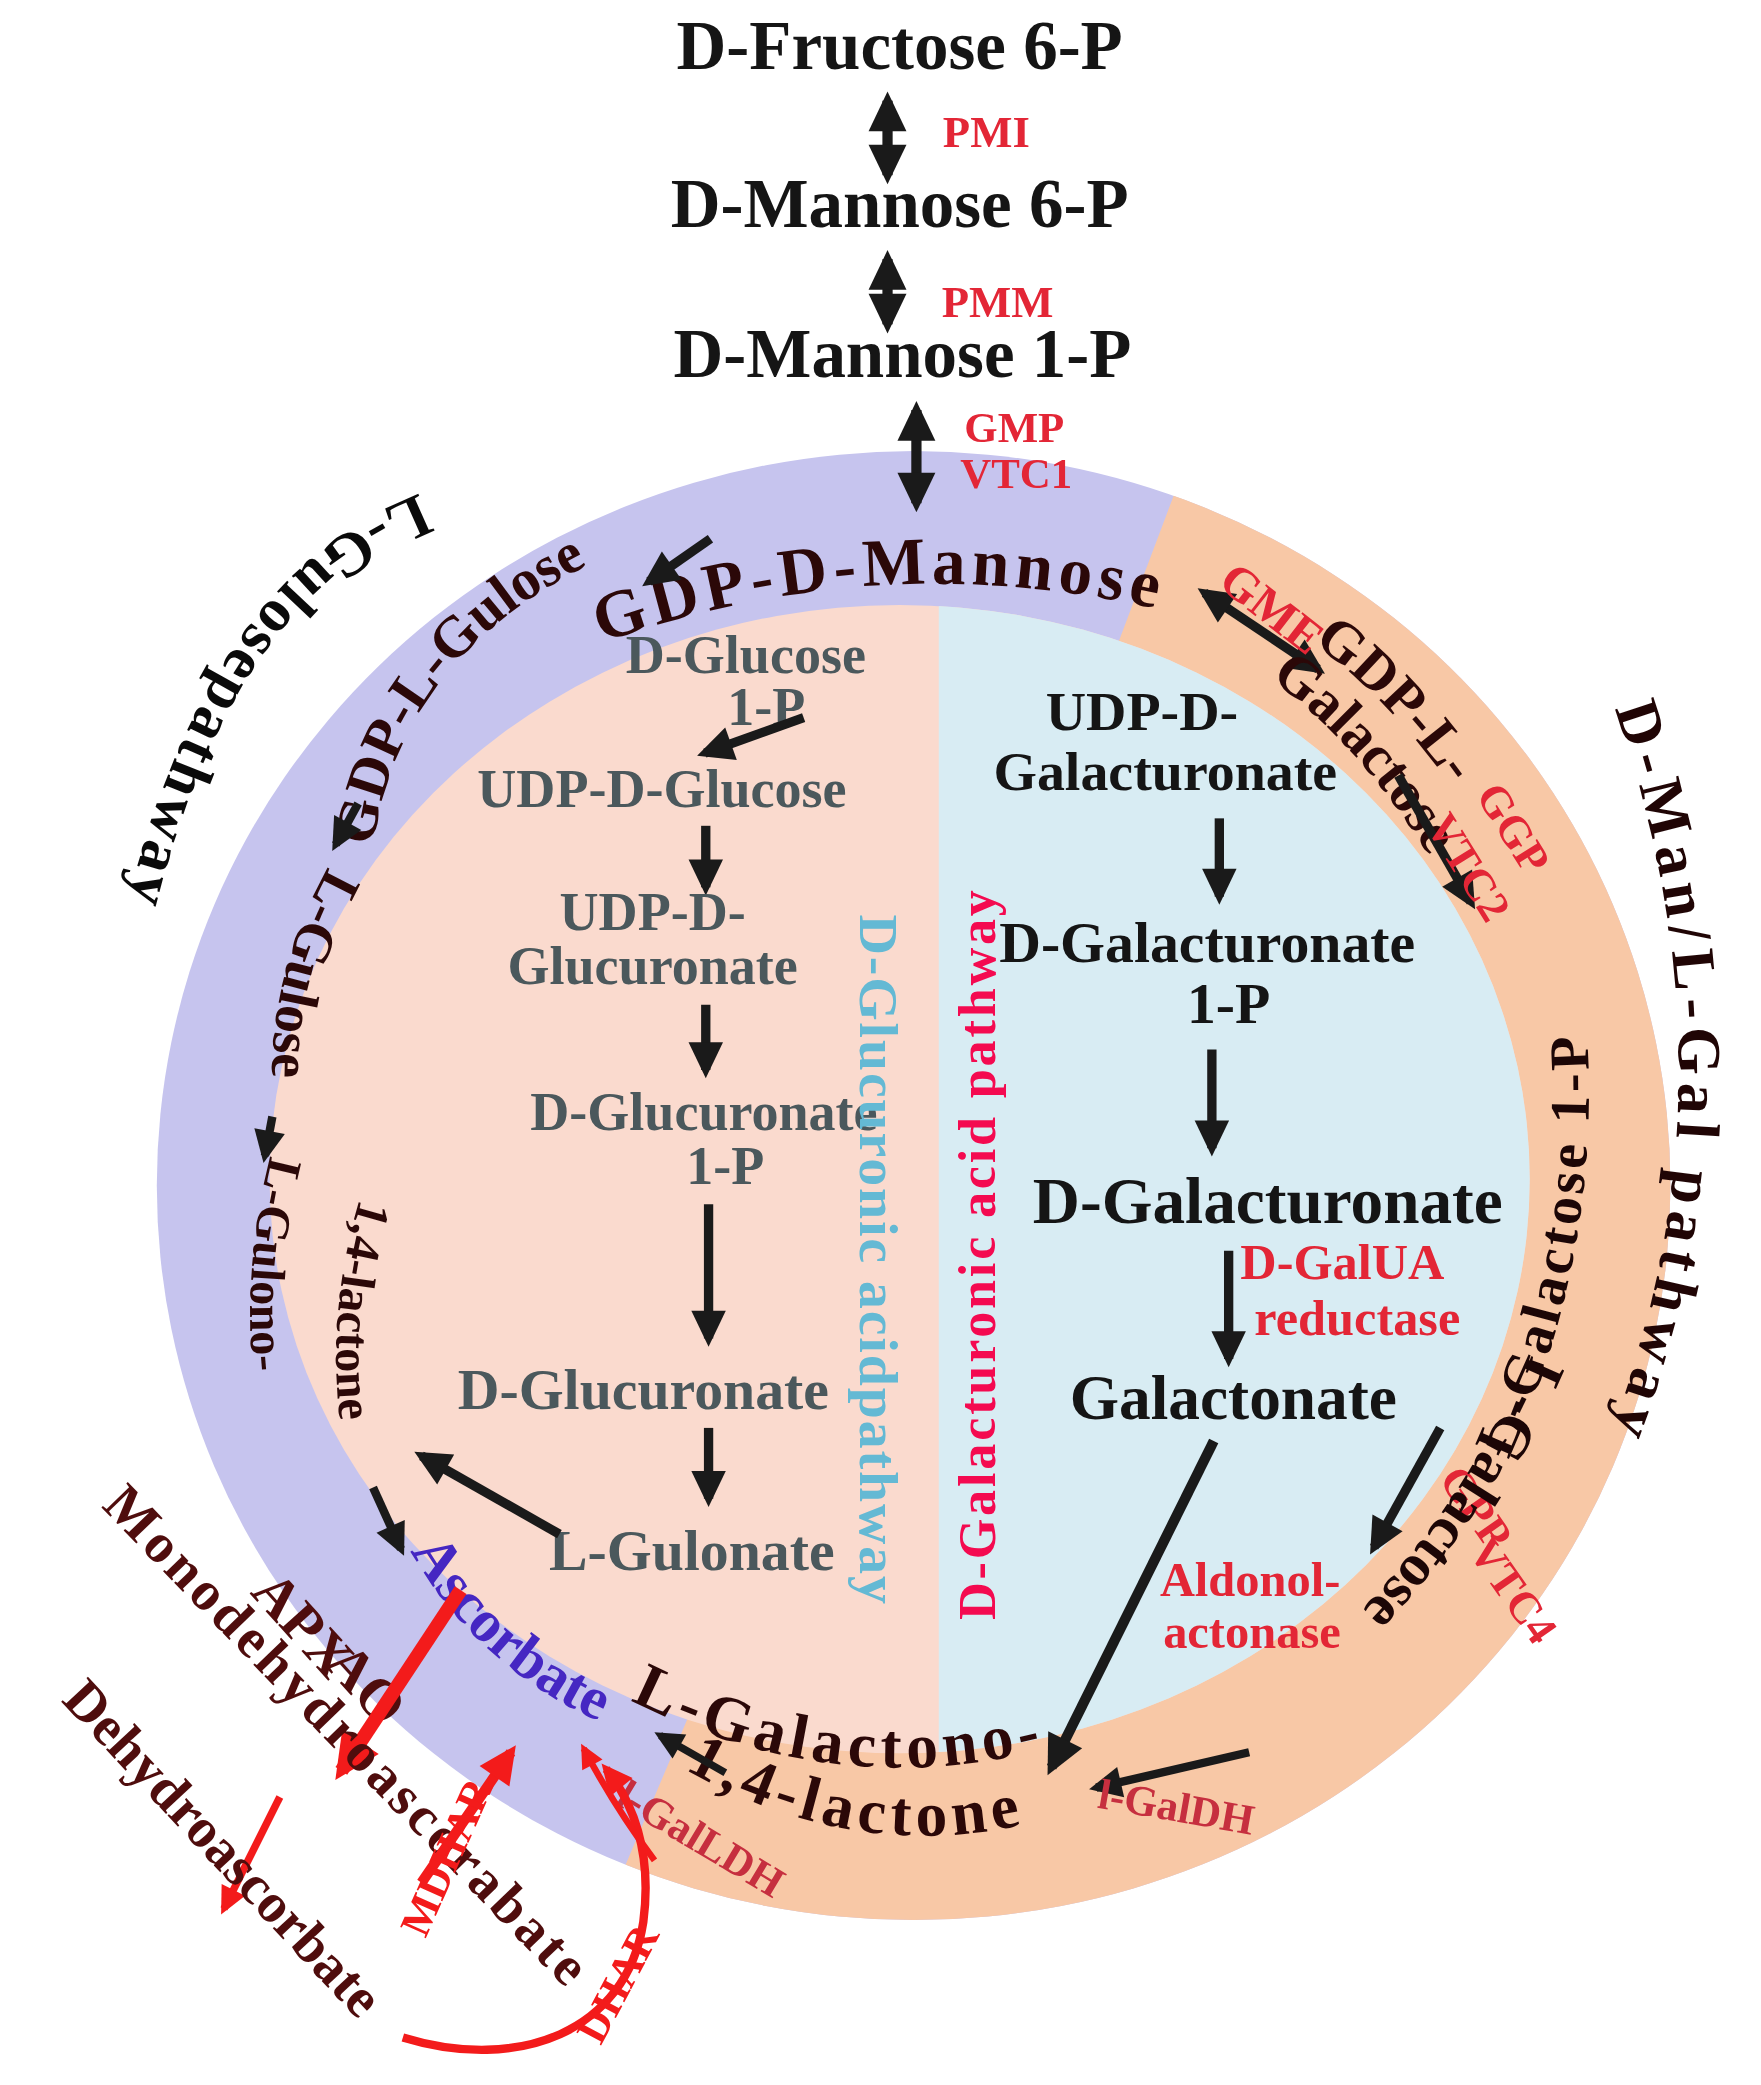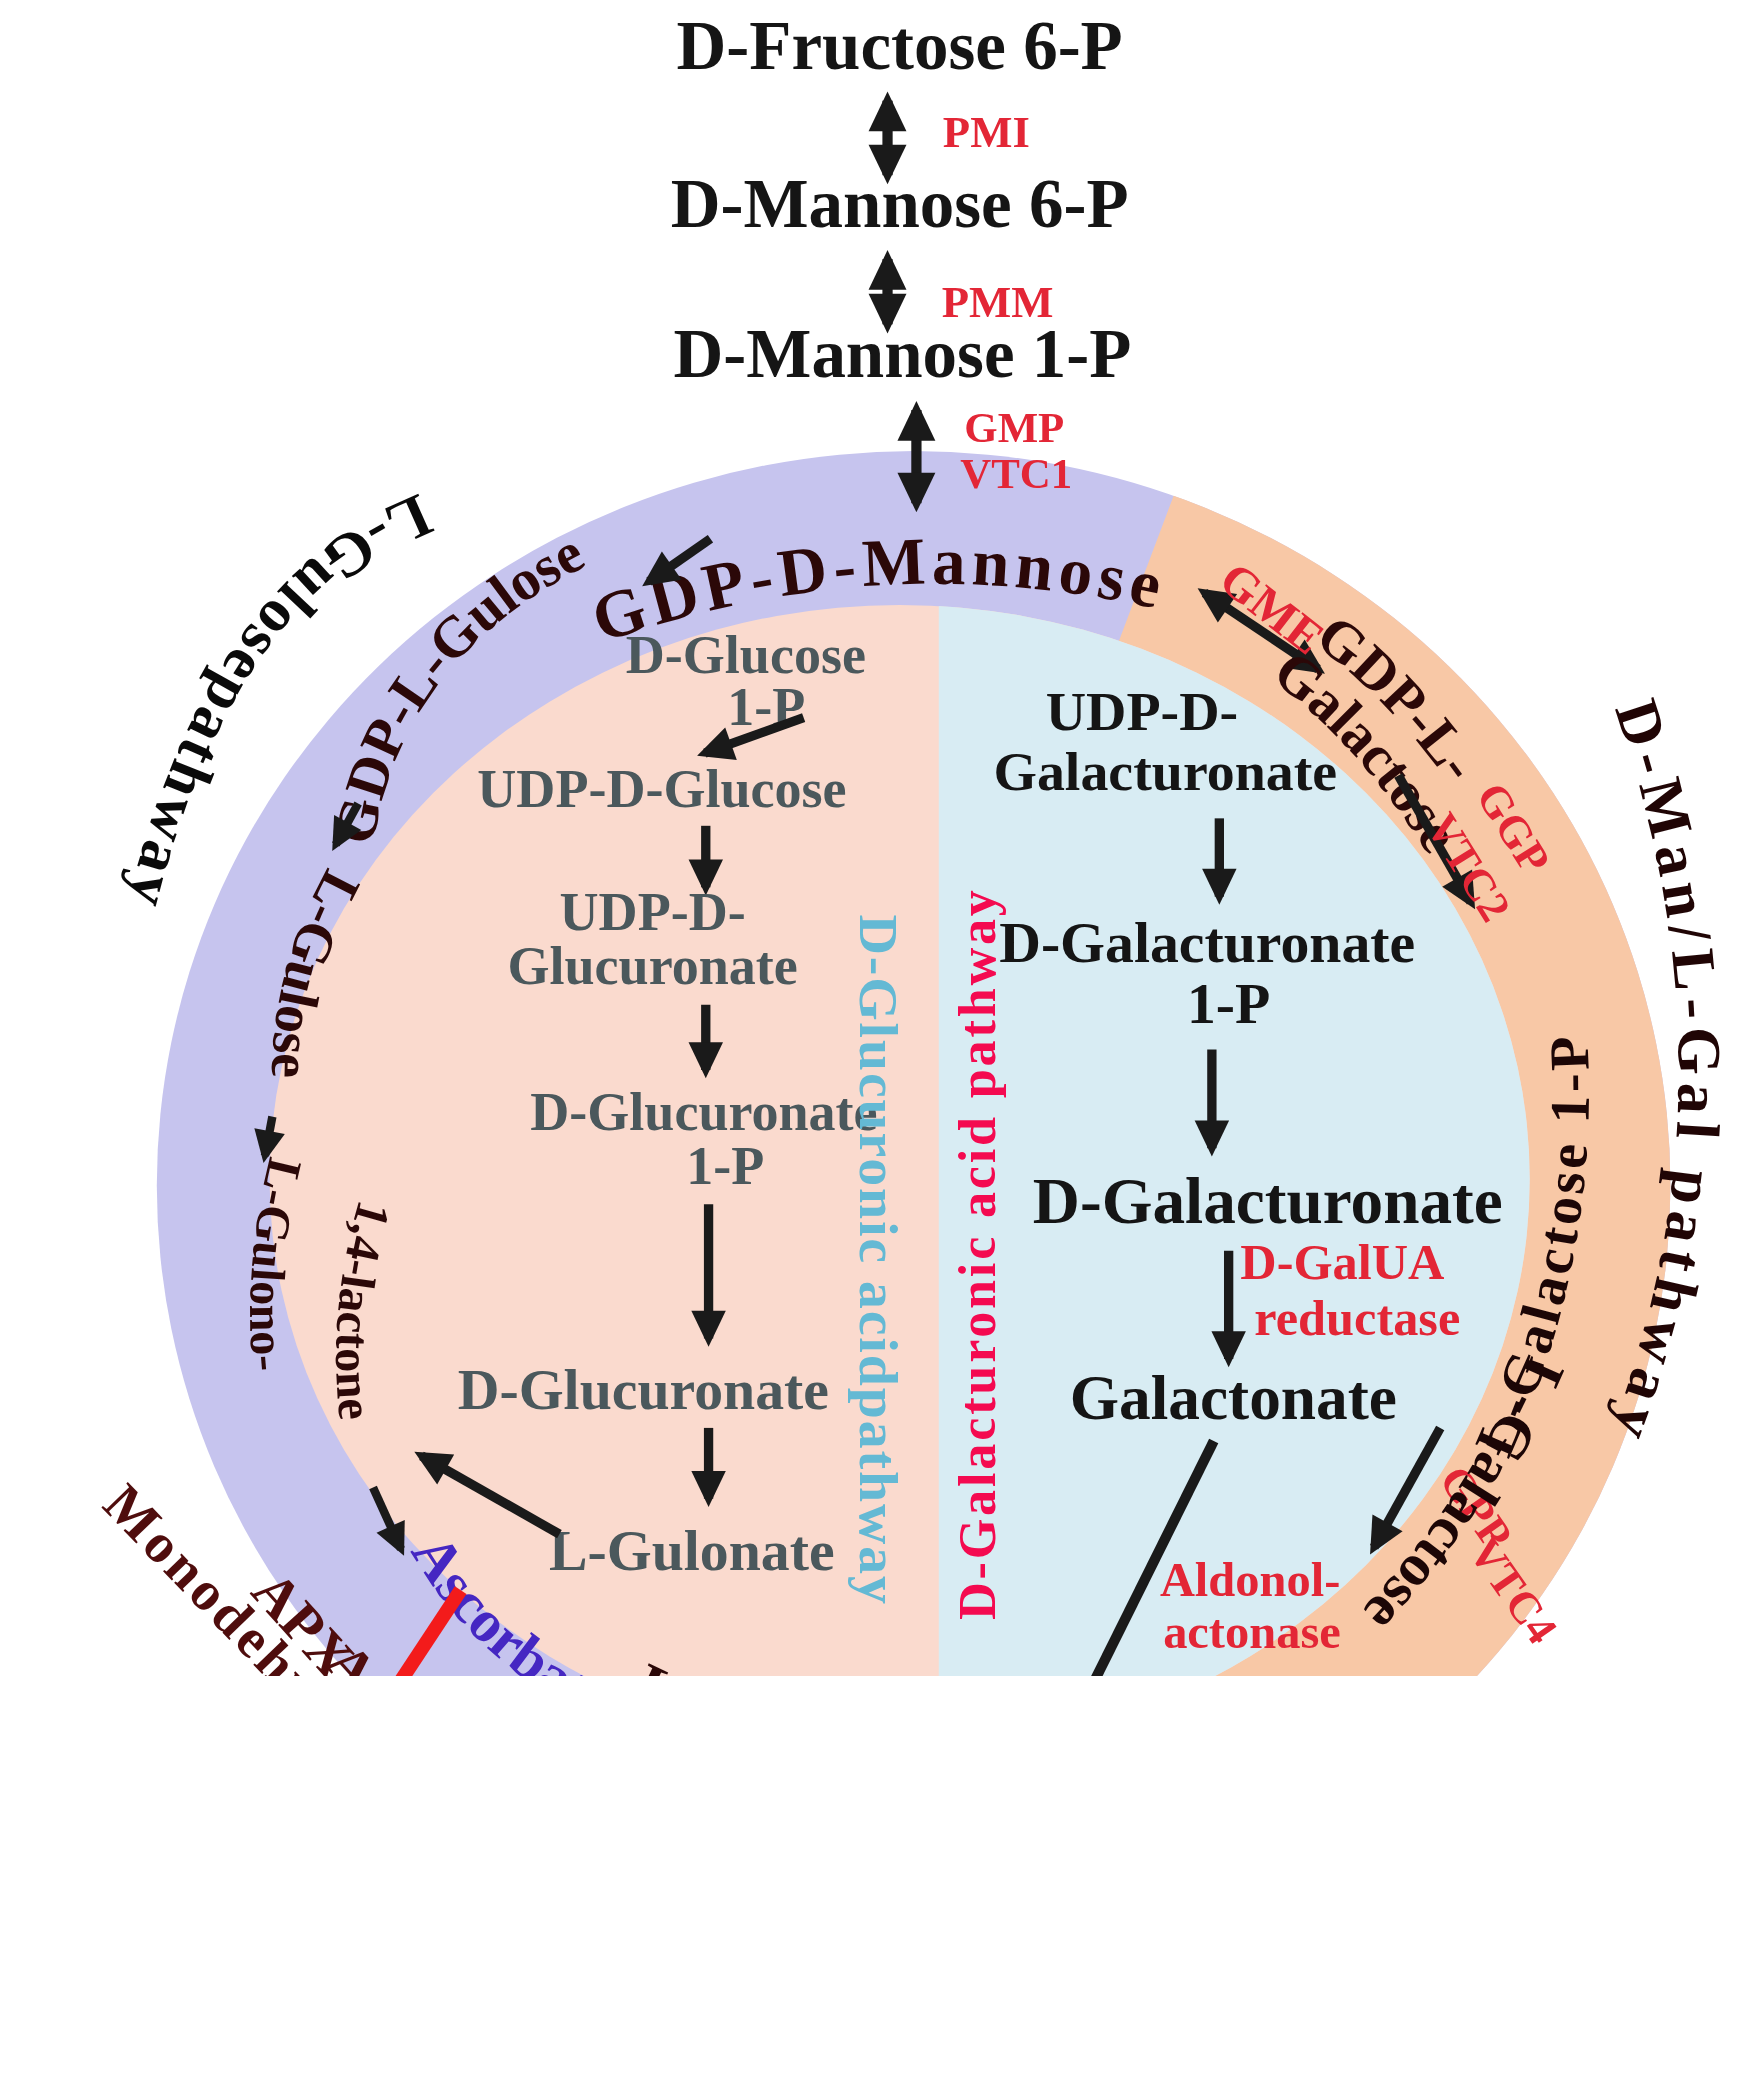--- a/index.html
+++ b/index.html
@@ -1,16 +1,16 @@
 <!DOCTYPE html>
 <html style="font-size:15px"><head>
 <meta charset="utf-8">
 <style>
   html,body{margin:0;padding:0;background:#ffffff;}
-  .stage{position:relative;width:1762px;height:1676px;background:#ffffff;overflow:hidden;}
+  .stage{position:relative;width:1762px;height:2085px;background:#ffffff;overflow:hidden;}
   svg{position:absolute;left:0;top:0;}
   text{font-family:"Liberation Serif","DejaVu Serif",serif;font-weight:bold;}
   .met-black{fill:#151515;}
   .met-gray{fill:#4b585c;}
   .ring-maroon{fill:#2b0808;}
   .ring-black{fill:#1c0606;}
   .enz-red{fill:#e32636;}
   .enz-dark-red{fill:#c62f3f;}
   .path-red{fill:#f40a50;}
   .path-blue{fill:#64b9d4;}

